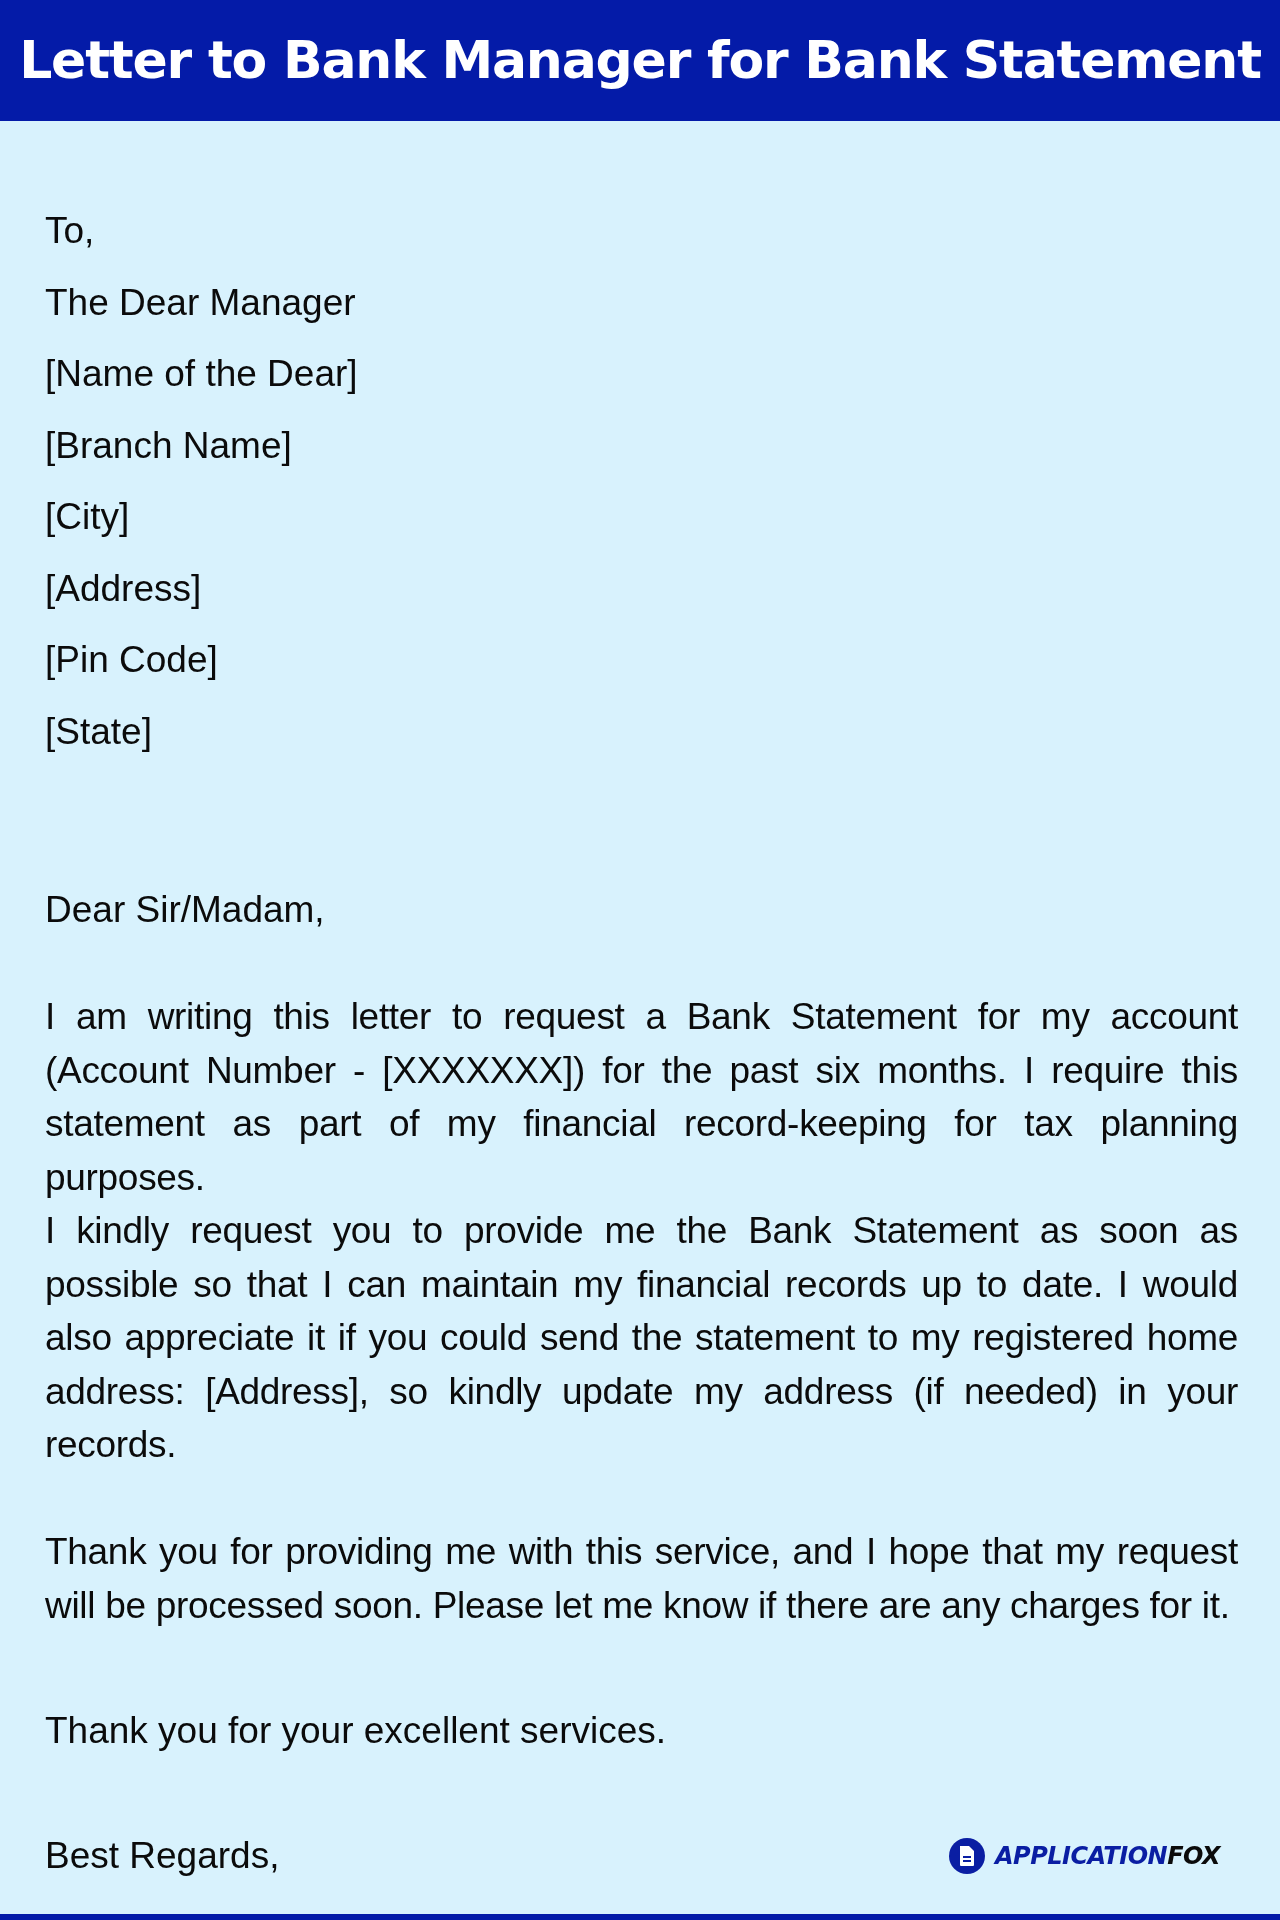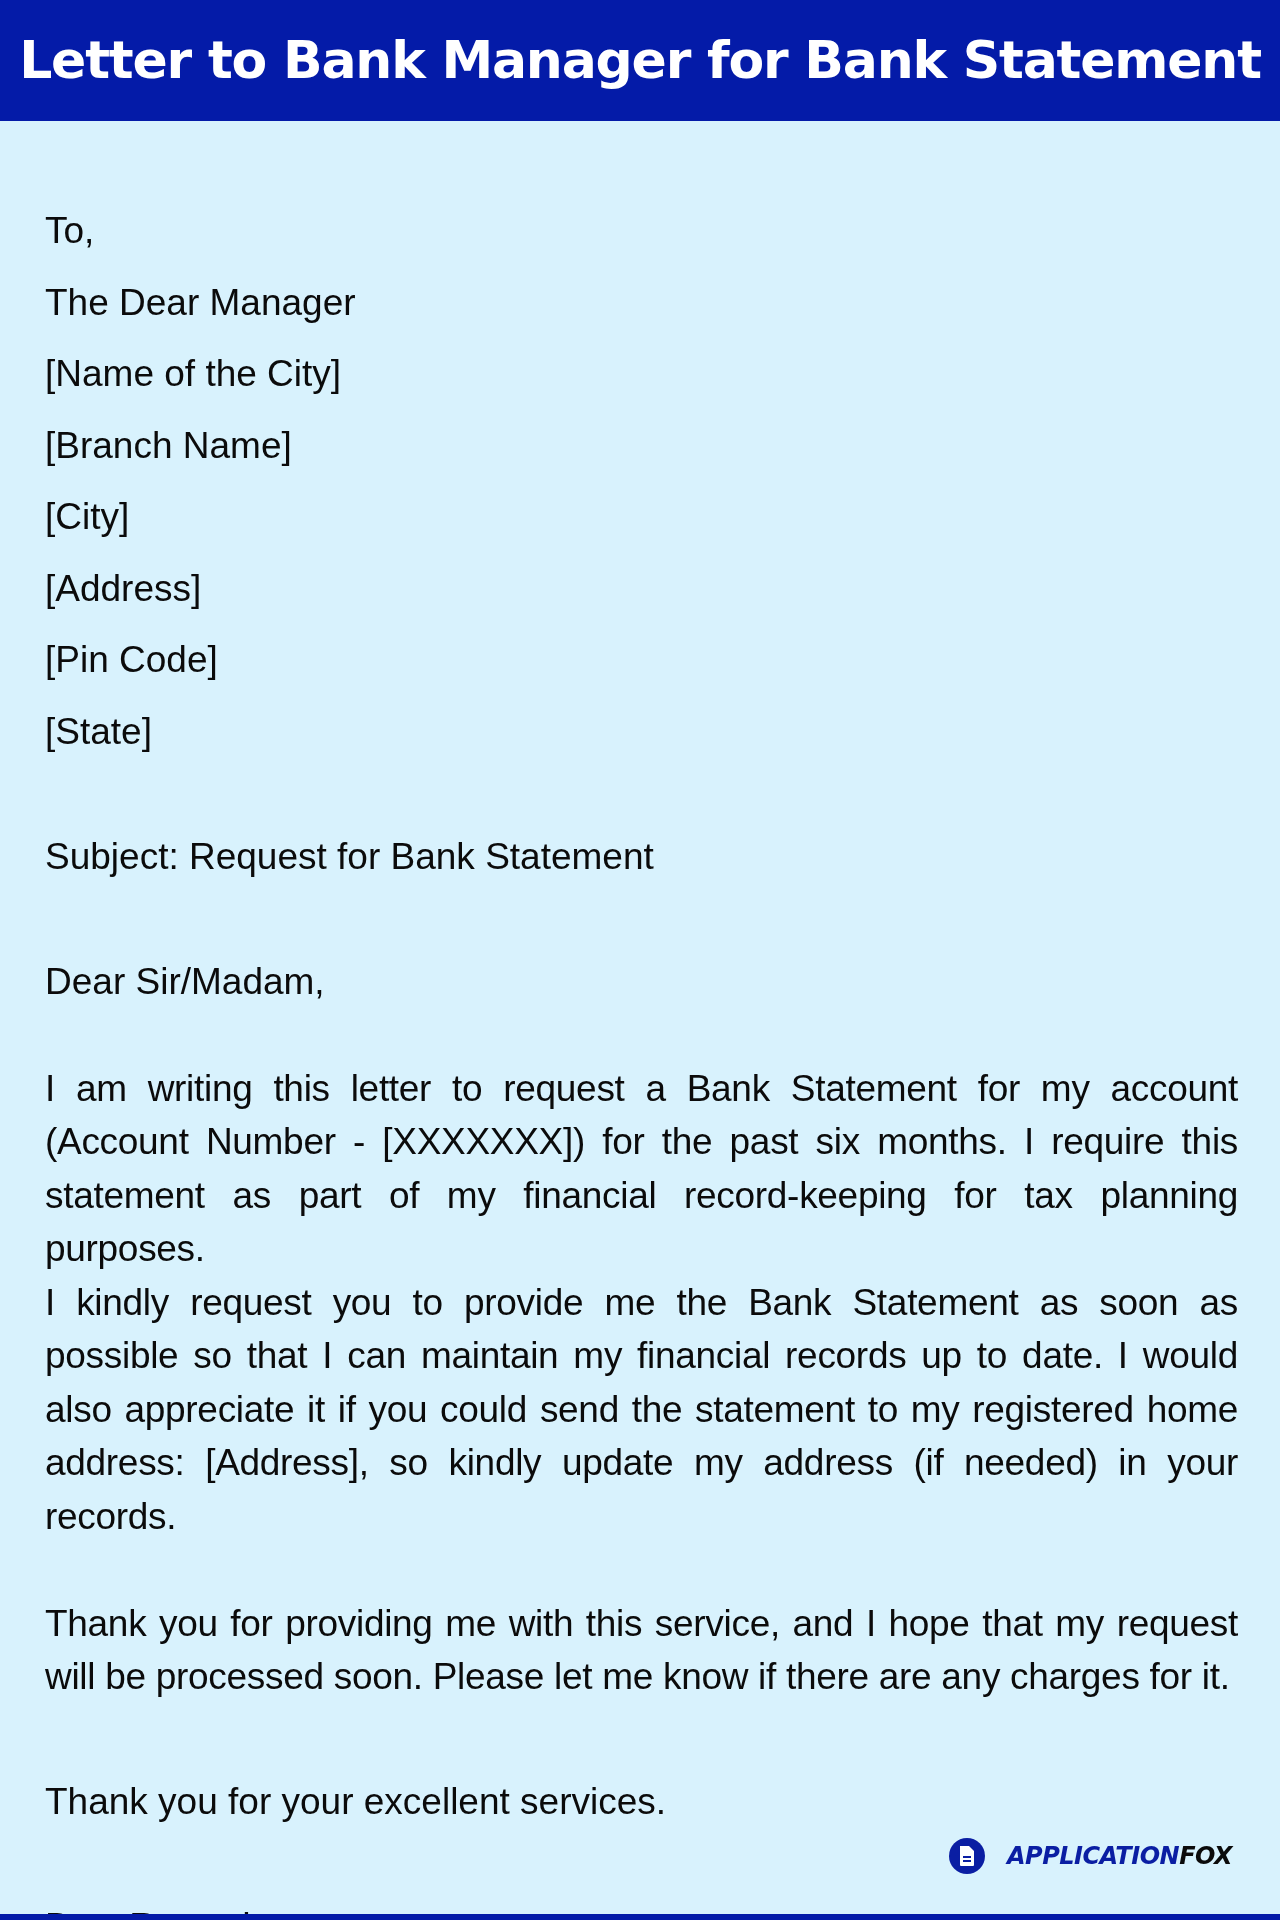--- a/index.html
+++ b/index.html
@@ -40,21 +40,21 @@
     .para {
       display: block;
       text-align: justify;
       text-align-last: left;
       font-size: 37px;
       letter-spacing: -0.3px;
     }
     .brand {
       position: absolute;
       left: 949px; top: 1838px;
-      display: flex; align-items: center; gap: 22px;
+      display: flex; align-items: center; gap: 10px;
     }
     .brand-logo {
       width: 36px; height: 36px;
       border-radius: 50%;
       background: #0a1ea3;
       display: flex; align-items: center; justify-content: center;
     }
     .brand-text {
       font-family: "DejaVu Sans", sans-serif;
       font-weight: bold; font-style: italic;
@@ -73,29 +73,28 @@
 <body>
 
 <div class="header">
   <div class="header-title">Letter to Bank Manager for Bank Statement</div>
 </div>
 
 <div class="letter">
   <div>
     <span class="line">To,</span>
     <span class="line">The Dear Manager</span>
-    <span class="line">[Name of the City]</span>
+    <span class="line">[Name of the Dear]</span>
     <span class="line">[Branch Name]</span>
     <span class="line">[City]</span>
     <span class="line">[Address]</span>
     <span class="line">[Pin Code]</span>
     <span class="line">[State]</span>
   </div>
   <span class="gap"></span>
-  <span class="line">Subject: Request for Bank Statement</span>
   <span class="gap"></span>
   <span class="line">Dear Sir/Madam,</span>
   <span class="gap"></span>
   <span class="para">I am writing this letter to request a Bank Statement for my account (Account Number - [XXXXXXX]) for the past six months. I require this statement as part of my financial record-keeping for tax planning purposes.</span>
   <span class="para">I kindly request you to provide me the Bank Statement as soon as possible so that I can maintain my financial records up to date. I would also appreciate it if you could send the statement to my registered home address: [Address], so kindly update my address (if needed) in your records.</span>
   <span class="gap"></span>
   <span class="para">Thank you for providing me with this service, and I hope that my request will be processed soon. Please let me know if there are any charges for it.</span>
   <span class="gap"></span>
   <span class="line">Thank you for your excellent services.</span>
   <span class="gap"></span>

